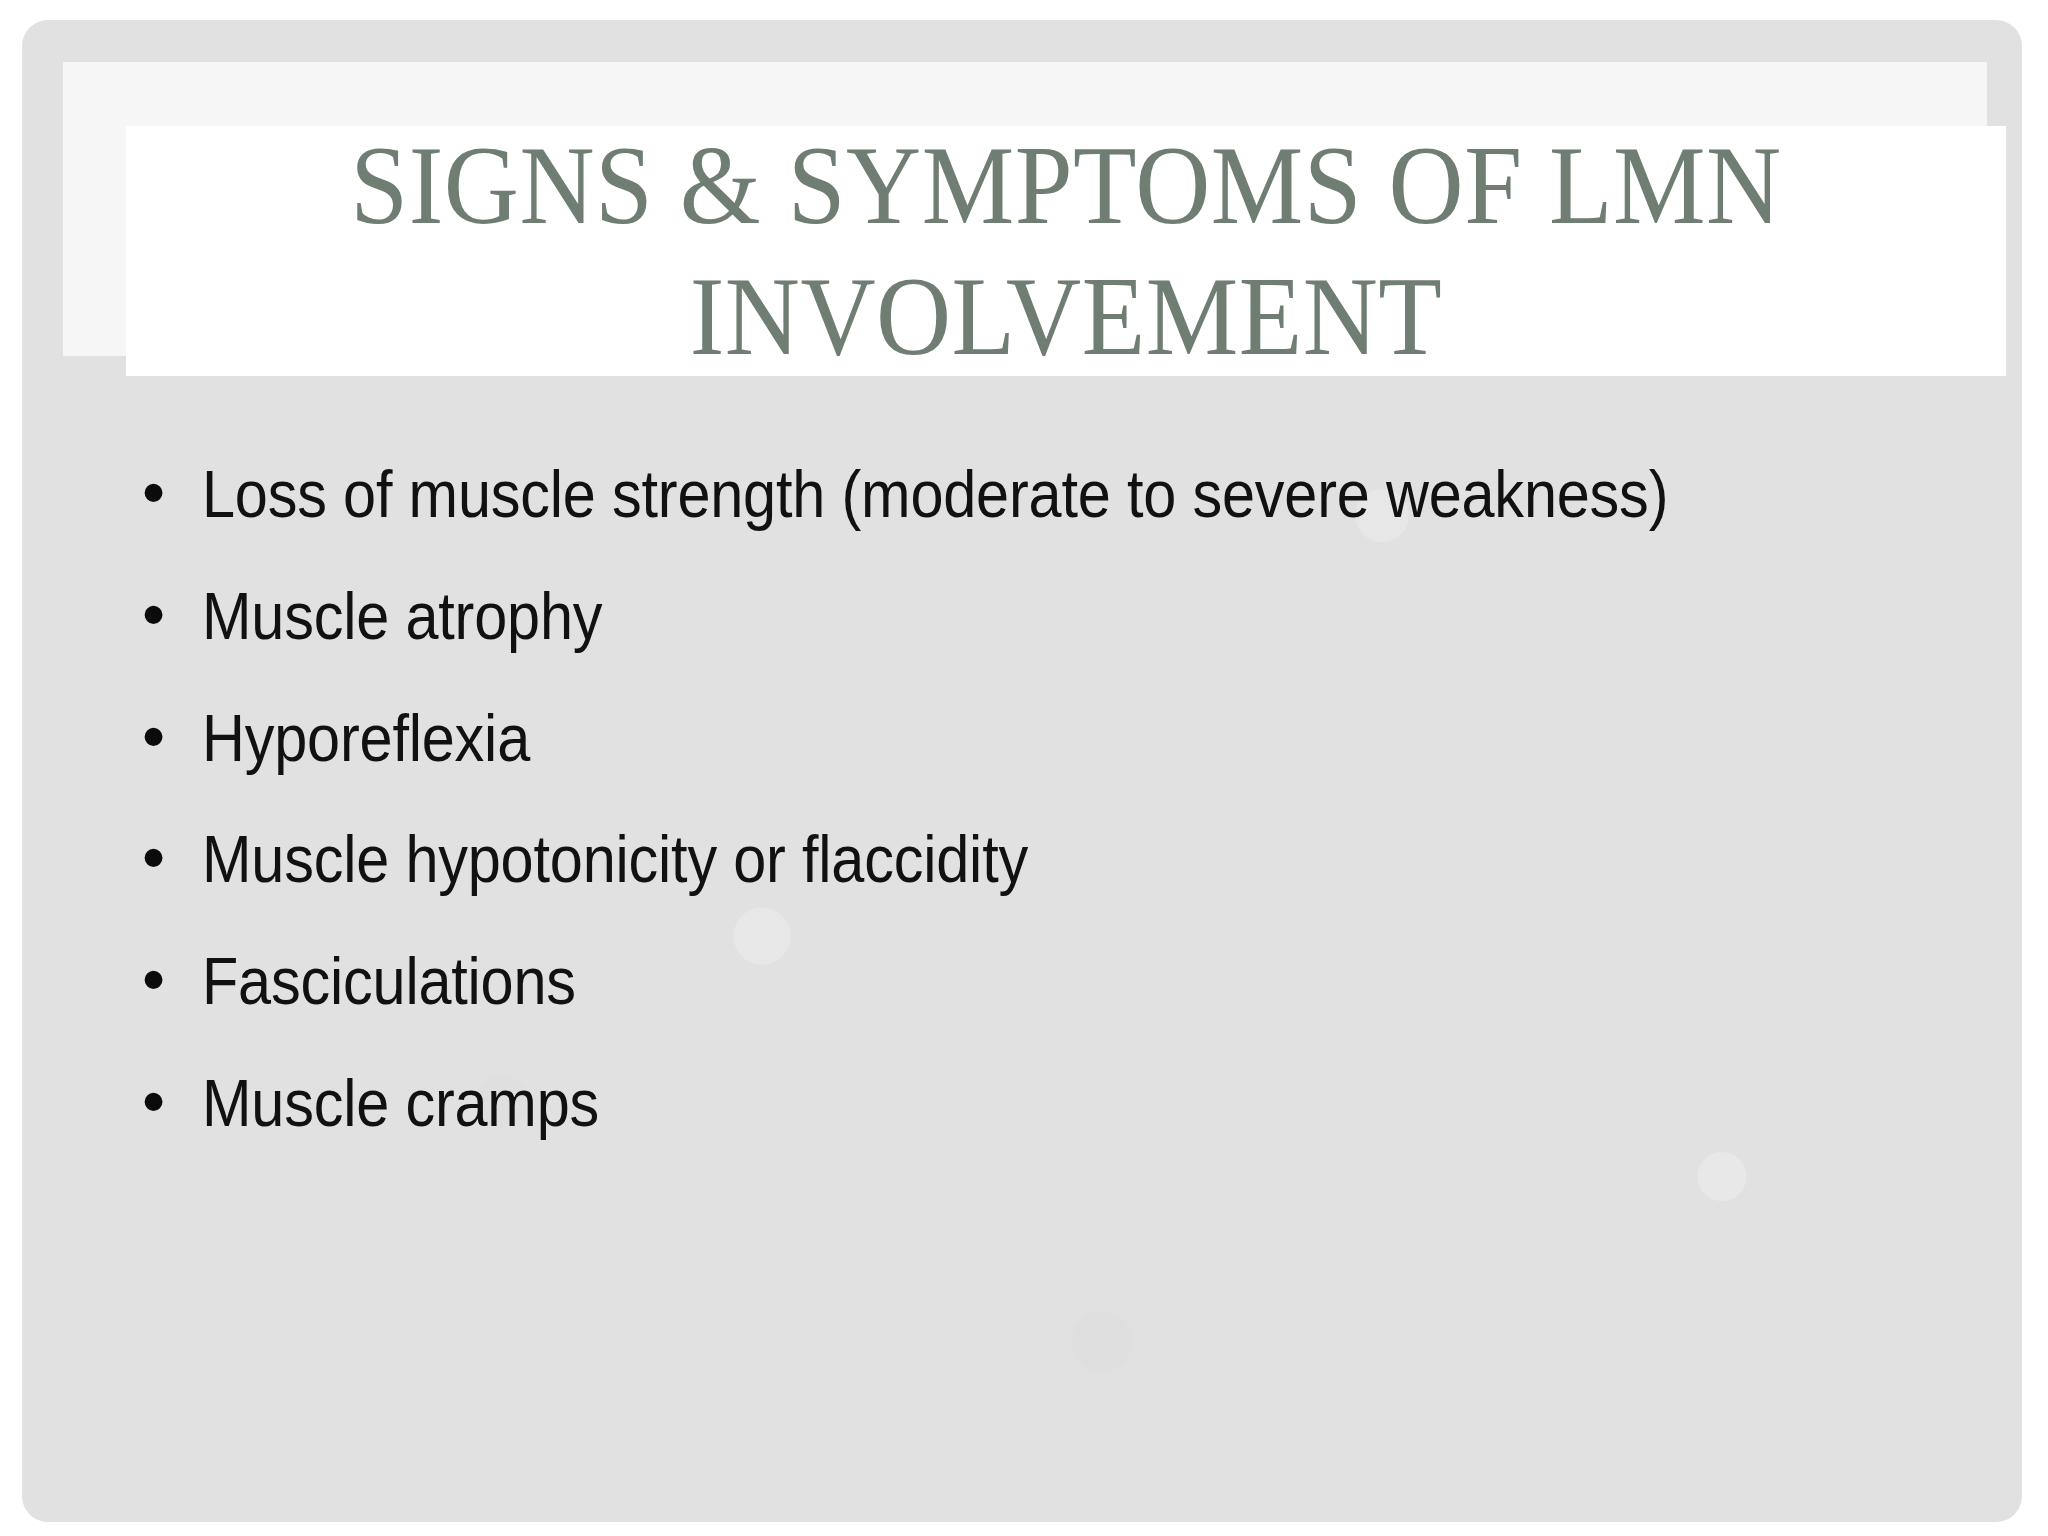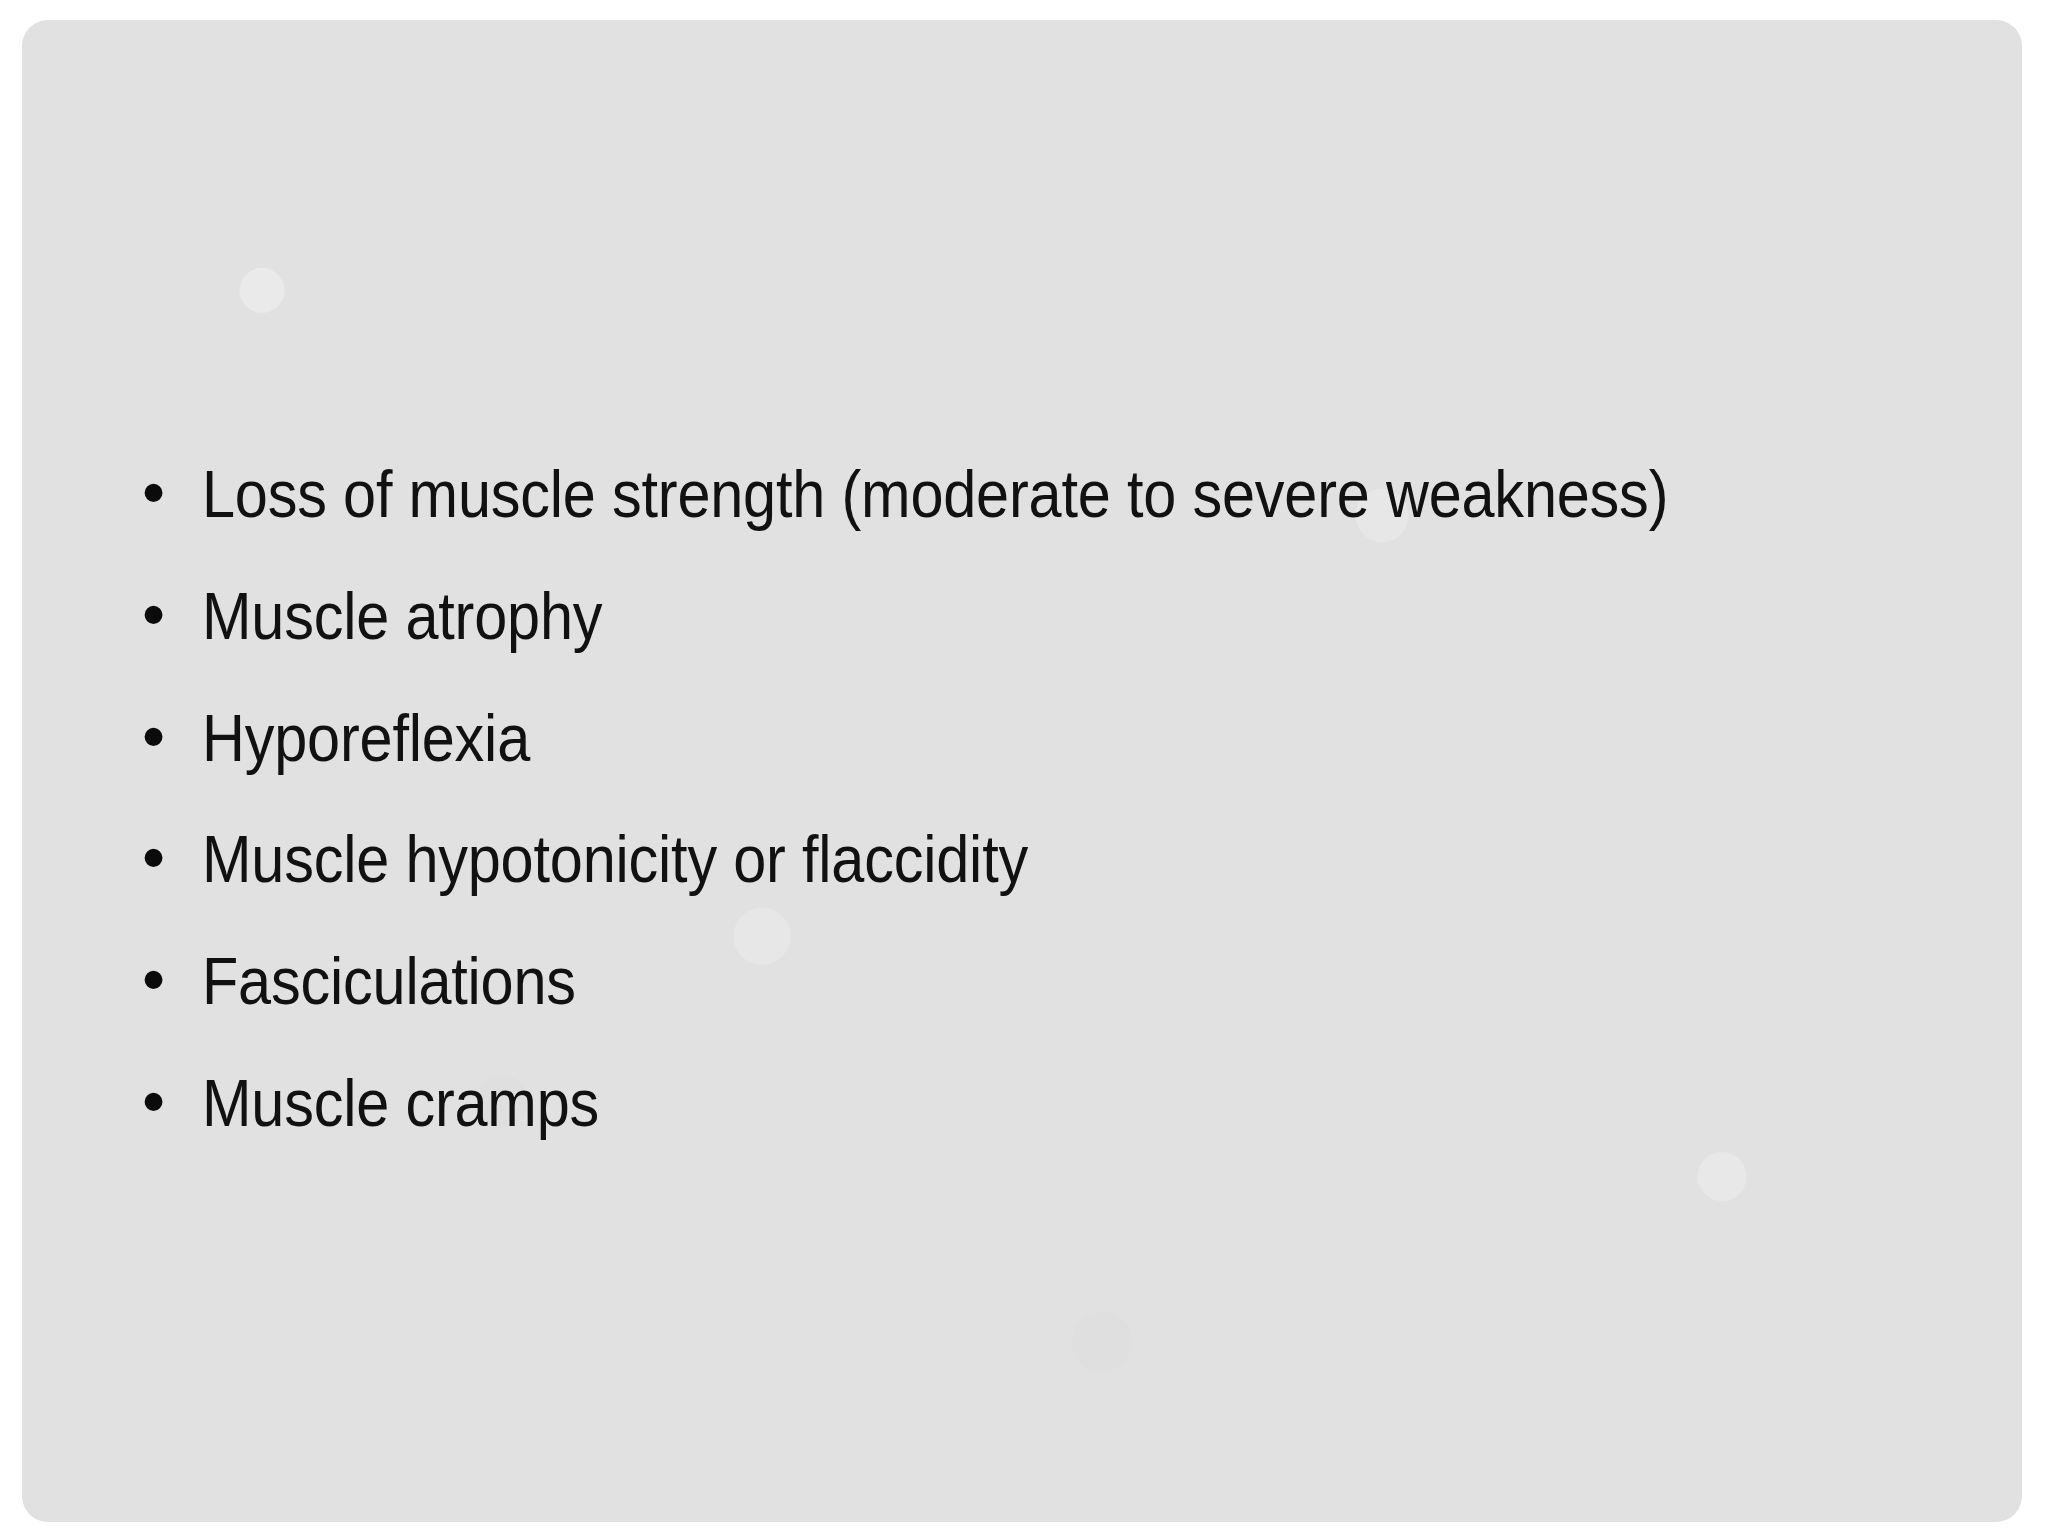--- a/index.html
+++ b/index.html
@@ -113,20 +113,26 @@
     letter-spacing: -0.2px;
   }
 </style>
 </head>
 <body>
 
 <div class="slide">
 
   <div class="slide-texture"></div>
 
+  <div class="title-frame">
+    <div class="title-box">
+      <h1 class="title-text">SIGNS &amp; SYMPTOMS OF  LMN
+INVOLVEMENT</h1>
+    </div>
+  </div>
 
   <ul class="body-list">
     <li class="bullet-row">
       <span class="bullet-marker">•</span>
       <span class="bullet-text">Loss of muscle strength (moderate to severe weakness)</span>
     </li>
     <li class="bullet-row">
       <span class="bullet-marker">•</span>
       <span class="bullet-text">Muscle atrophy</span>
     </li>

